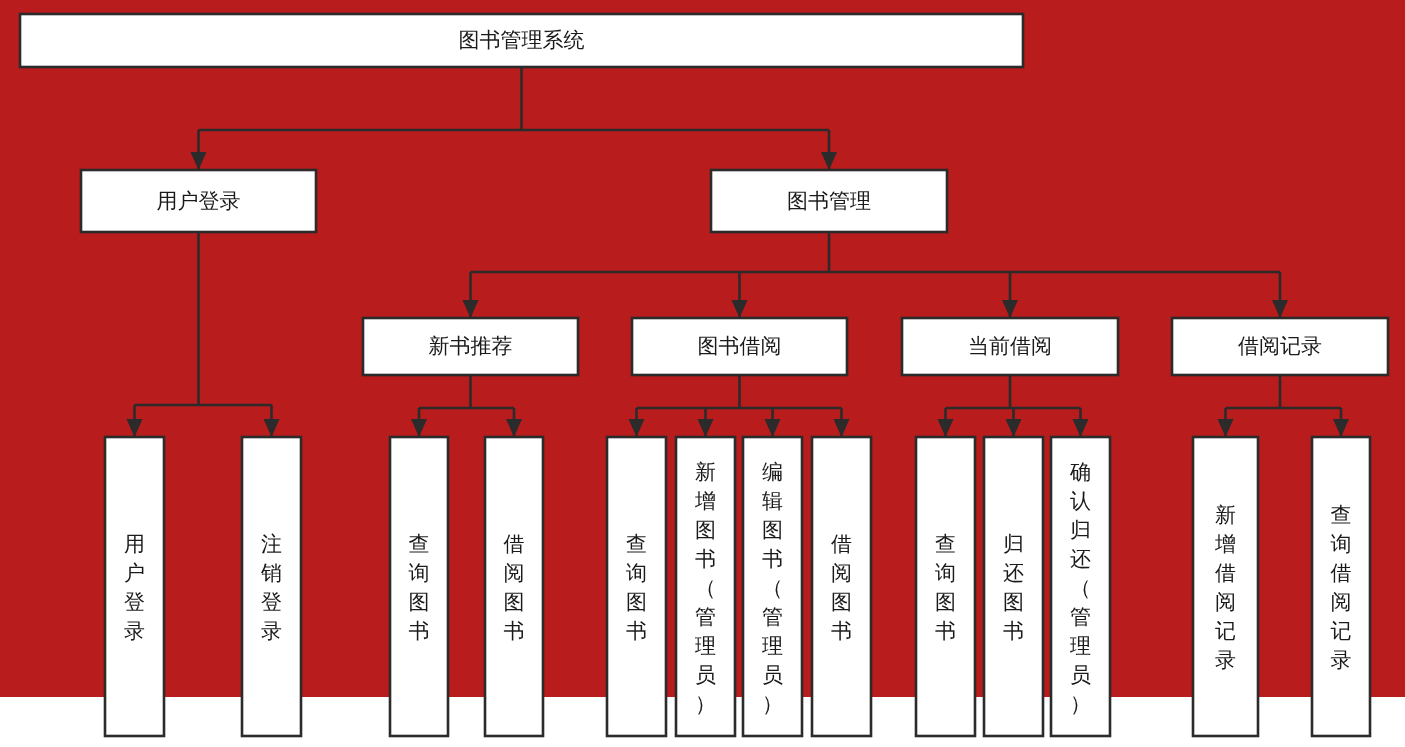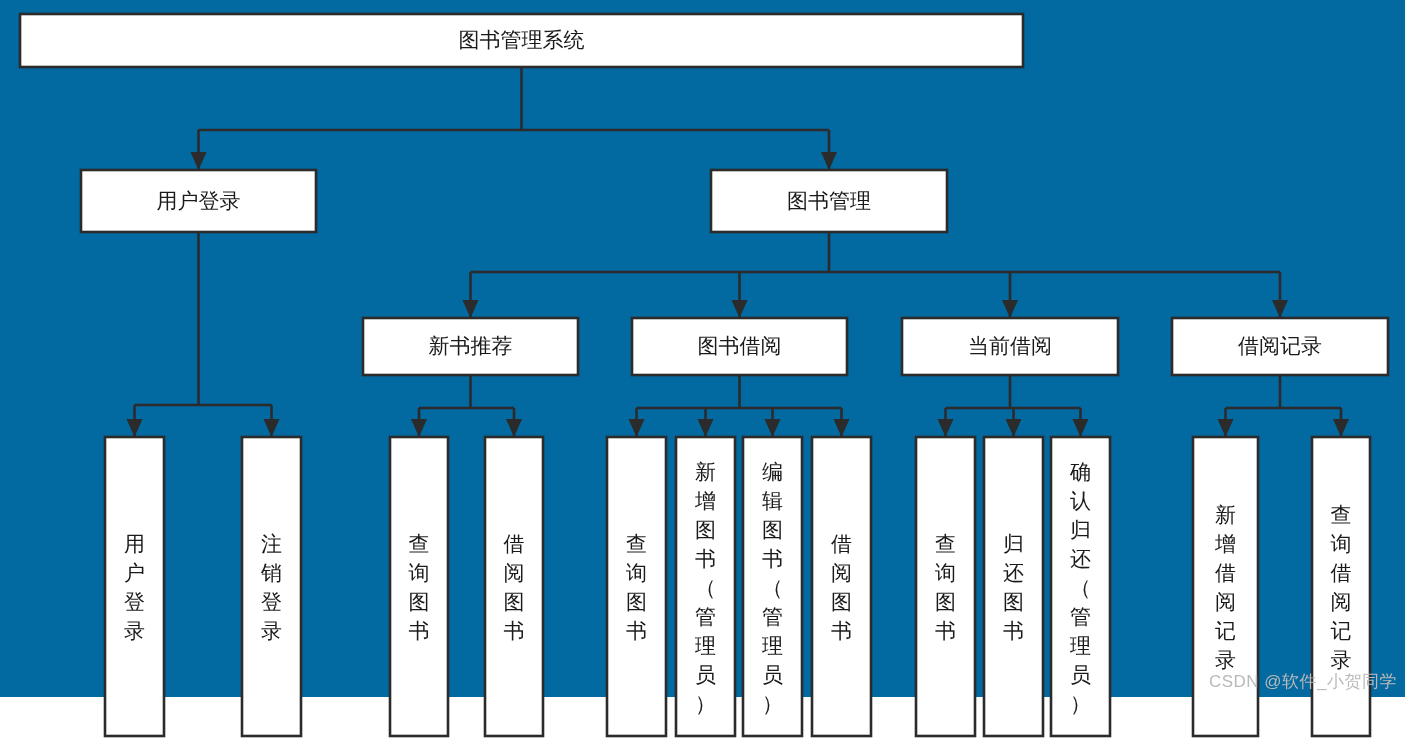--- a/index.html
+++ b/index.html
@@ -10,21 +10,21 @@
   body {
     width: 1405px;
     height: 747px;
     overflow: hidden;
     font-family: "Liberation Sans", "DejaVu Sans", sans-serif;
   }
   #diagram-root {
     position: relative;
     width: 1405px;
     height: 697px;
-    background: #0369a1;
+    background: #b91c1c;
   }
   svg.diagram-canvas {
     position: absolute;
     top: 0;
     left: 0;
     width: 1405px;
     height: 747px;
     display: block;
   }
   .node-box {
@@ -202,14 +202,13 @@
         <g>
           <rect x="1193" y="437" width="65" height="299" class="node-box"></rect>
           <text x="1225.5" y="522.12" class="node-label-v"><tspan x="1225.5" dy="0">新</tspan><tspan x="1225.5" dy="29">增</tspan><tspan x="1225.5" dy="29">借</tspan><tspan x="1225.5" dy="29">阅</tspan><tspan x="1225.5" dy="29">记</tspan><tspan x="1225.5" dy="29">录</tspan></text>
         </g>
         <g>
           <rect x="1312" y="437" width="58" height="299" class="node-box"></rect>
           <text x="1341" y="522.12" class="node-label-v"><tspan x="1341" dy="0">查</tspan><tspan x="1341" dy="29">询</tspan><tspan x="1341" dy="29">借</tspan><tspan x="1341" dy="29">阅</tspan><tspan x="1341" dy="29">记</tspan><tspan x="1341" dy="29">录</tspan></text>
         </g>
       </g>
   </svg>
-  <div class="watermark-text">CSDN @软件_小贺同学</div>
 </div>
 
 </body></html>

